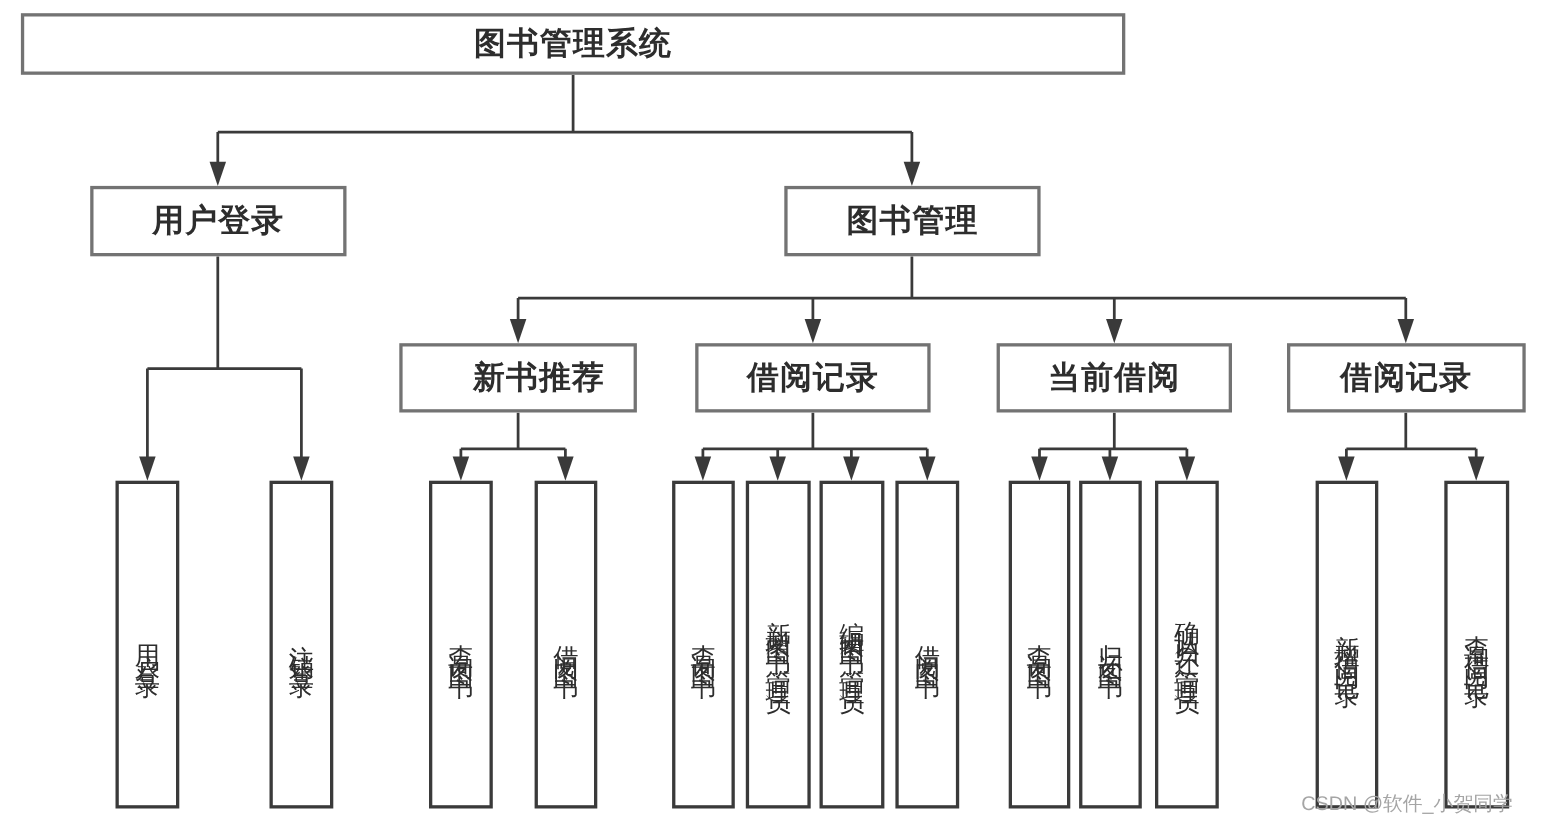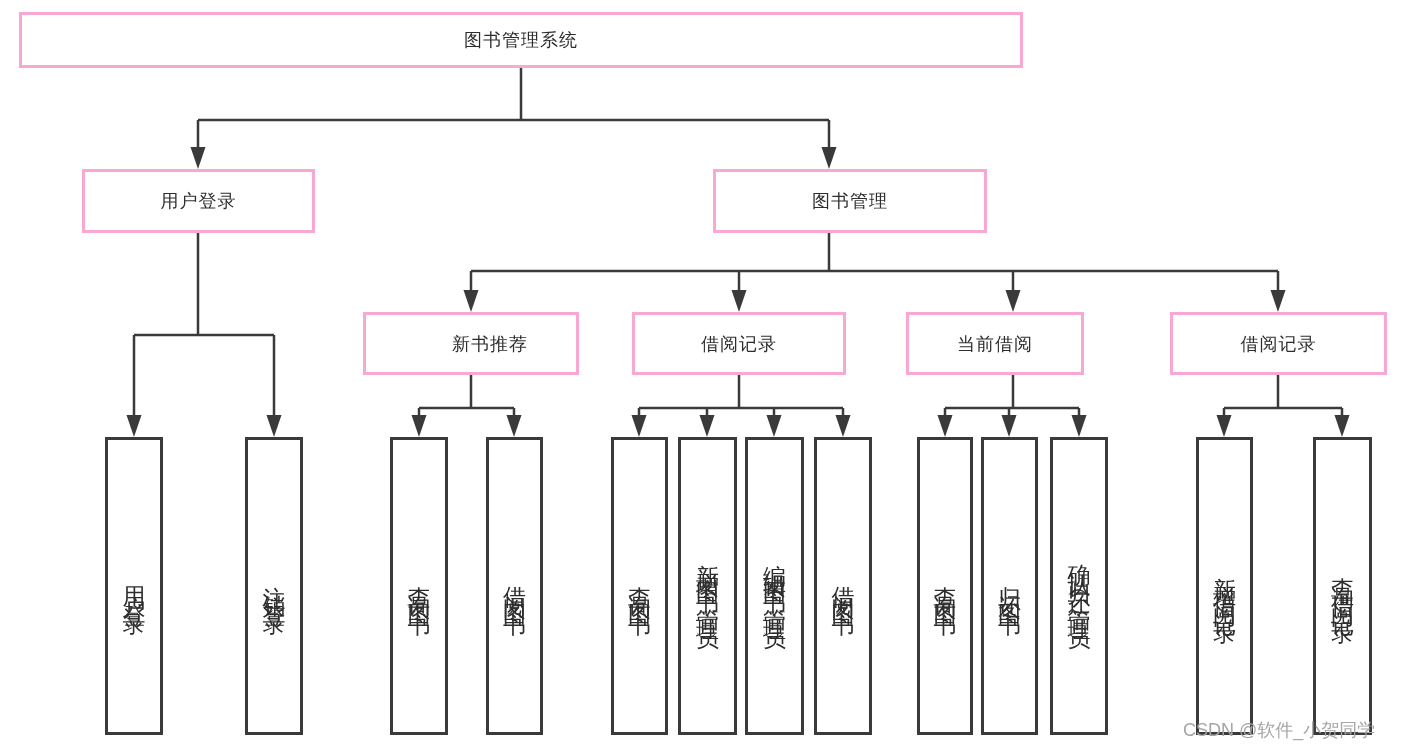--- a/index.html
+++ b/index.html
@@ -14,28 +14,29 @@
   svg.connectors {
     position: absolute;
     left: 0; top: 0;
     width: 1405px; height: 747px;
     z-index: 0;
   }
   .hbox {
     position: absolute;
     box-sizing: border-box;
     background: #ffffff;
-    border: 3px solid #f9a8d4;
+    border: 3px solid #737373;
     display: flex;
     align-items: center;
     justify-content: center;
-    font-size: 18px;
+    font-size: 29px;
     color: #2d2d2d;
     z-index: 1;
     letter-spacing: 1px;
+    font-weight: bold;
   }
   .vbox {
     position: absolute;
     box-sizing: border-box;
     background: #ffffff;
     border: 3px solid #3a3a3a;
     display: flex;
     align-items: center;
     justify-content: center;
     z-index: 1;
@@ -106,25 +107,25 @@
       <polygon points="1071.5,415 1086.5,415 1079,437"></polygon>
 
       <polygon points="1216.5,415 1231.5,415 1224,437"></polygon>
       <polygon points="1334.5,415 1349.5,415 1342,437"></polygon>
     </g>
   </svg>
 
   <div class="hbox" style="left:19px; top:12px; width:1004px; height:56px;">图书管理系统</div>
 
   <div class="hbox" style="left:82px; top:169px; width:233px; height:64px;">用户登录</div>
-  <div class="hbox" style="left:713px; top:169px; width:274px; height:64px;">图书管理</div>
+  <div class="hbox" style="left:713px; top:169px; width:233px; height:64px;">图书管理</div>
 
   <div class="hbox" style="left:363px; top:312px; width:216px; height:63px;padding-left:38px;">新书推荐</div>
   <div class="hbox" style="left:632px; top:312px; width:214px; height:63px;">借阅记录</div>
-  <div class="hbox" style="left:906px; top:312px; width:178px; height:63px;">当前借阅</div>
+  <div class="hbox" style="left:906px; top:312px; width:214px; height:63px;">当前借阅</div>
   <div class="hbox" style="left:1170px; top:312px; width:217px; height:63px;">借阅记录</div>
 
   <div class="vbox" style="left:105px; top:437px; width:58px; height:298px;">
     <span>用户登录</span>
   </div>
   <div class="vbox" style="left:245px; top:437px; width:58px; height:298px;">
     <span>注销登录</span>
   </div>
 
   <div class="vbox" style="left:390px; top:437px; width:58px; height:298px;">

